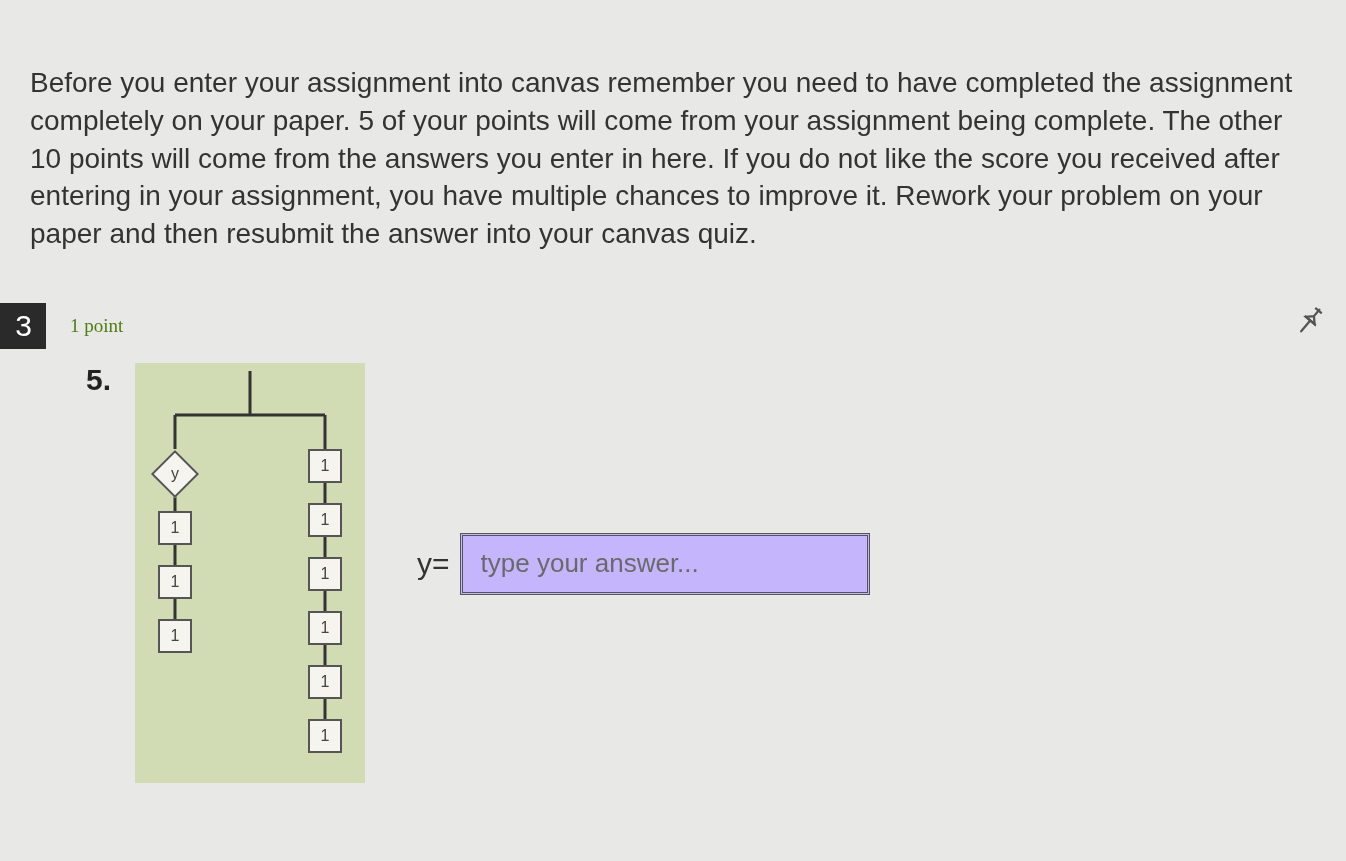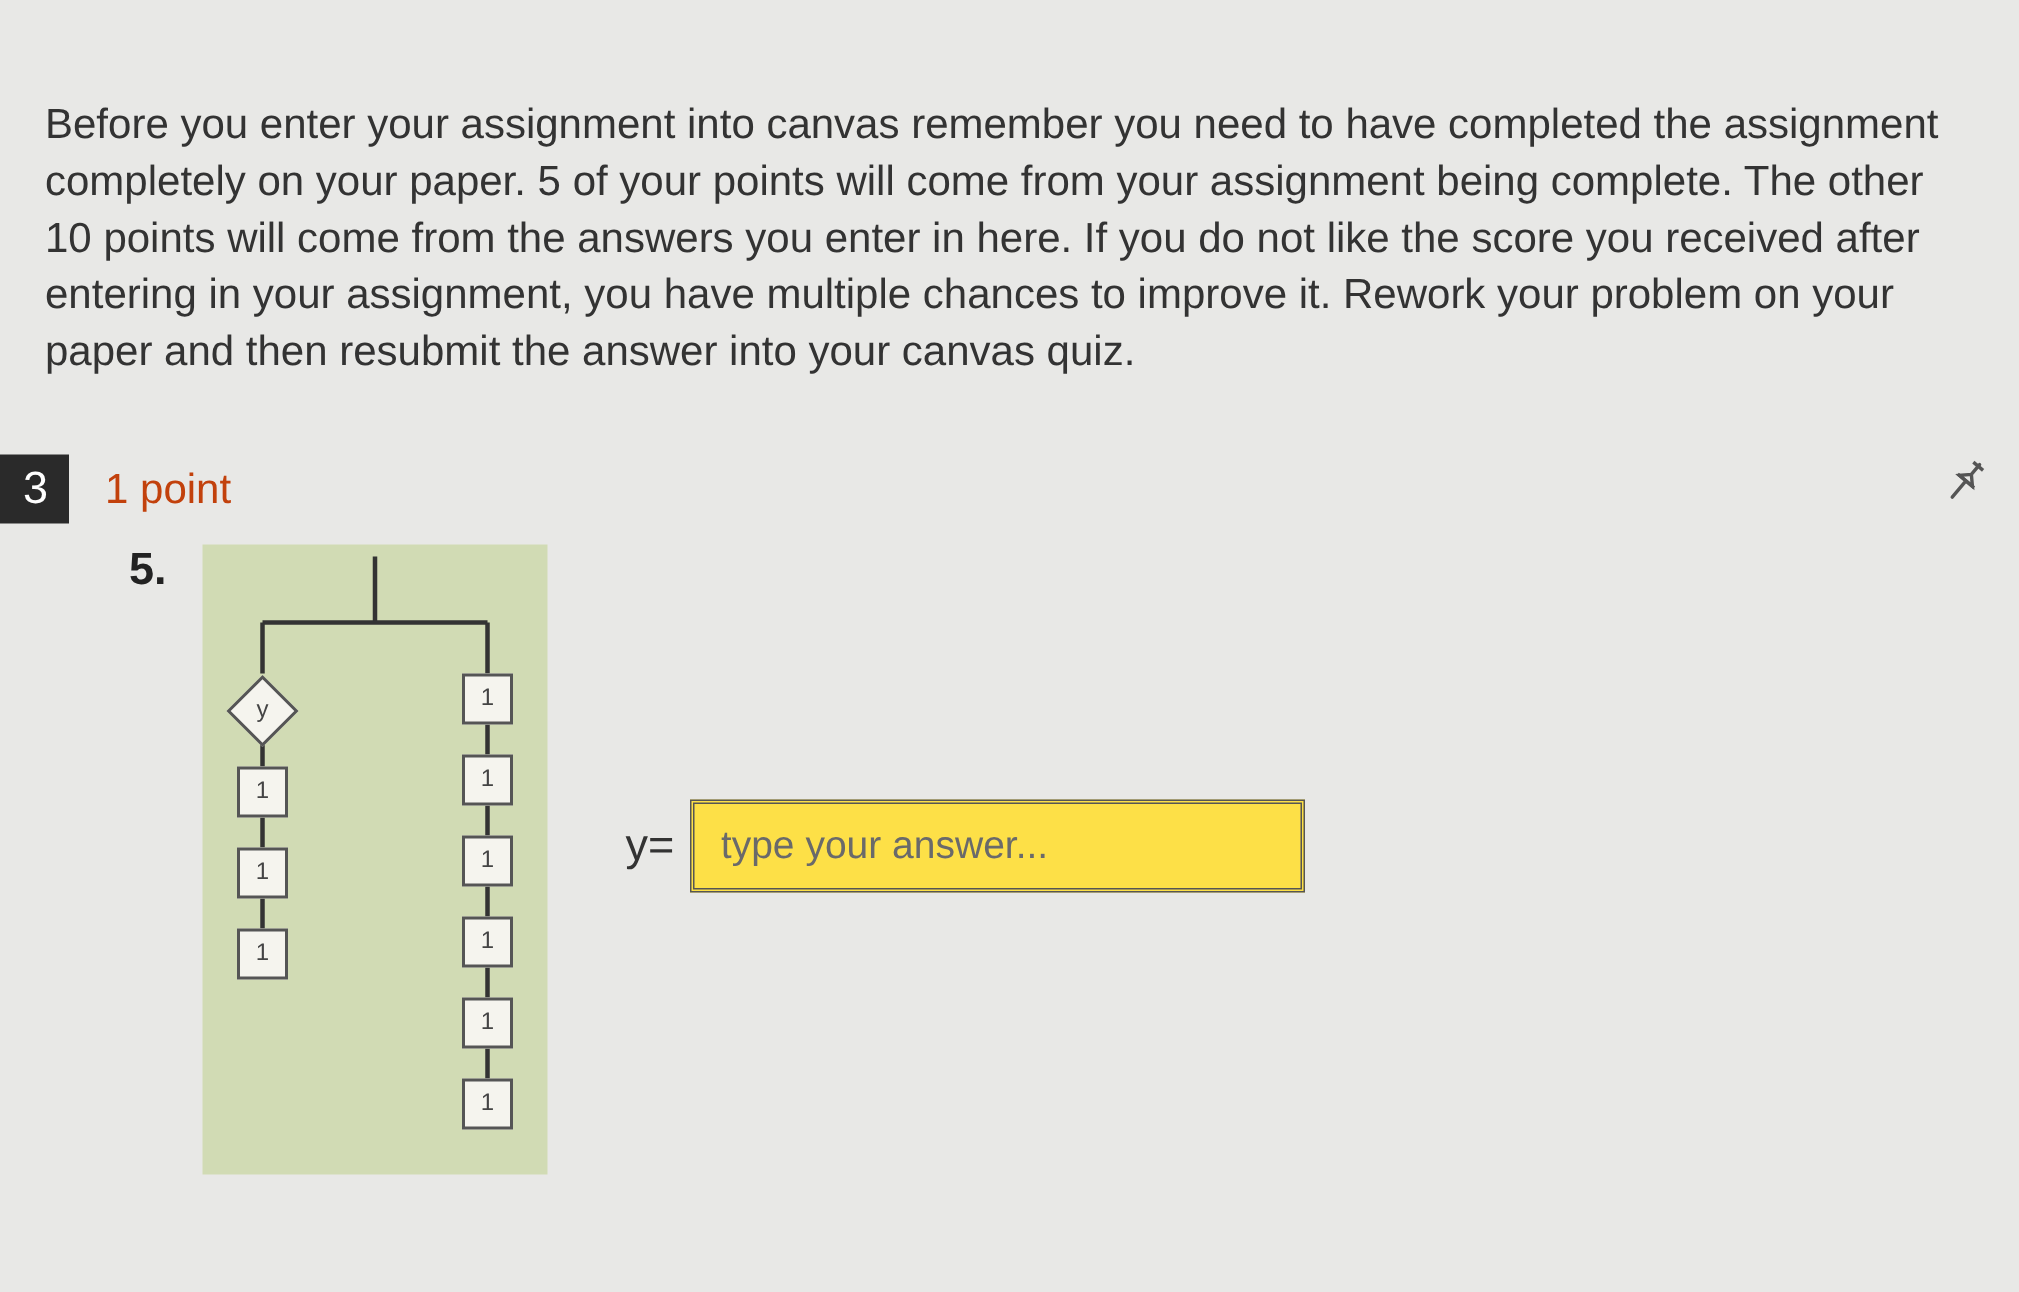--- a/index.html
+++ b/index.html
@@ -28,23 +28,24 @@
     }
     .qnum-badge {
       background: #2a2a2a;
       color: #fff;
       font-size: 30px;
       padding: 6px 14px 6px 8px;
       text-align: right;
       width: 46px;
     }
     .points {
-      font-size: 28px;
-      color: #c2410c;
+      font-size: 19px;
+      color: #4d7c0f;
       margin-left: 24px;
+      font-family: Liberation Serif, serif;
     }
     .pin-icon {
       position: absolute;
       right: 20px;
       top: 0;
       color: #555;
       transform: rotate(40deg);
     }
     .problem-row {
       display: flex;
@@ -91,21 +92,21 @@
     }
     .answer-label {
       font-size: 30px;
       color: #333;
       margin-right: 10px;
     }
     .answer-input {
       width: 410px;
       height: 62px;
       border: 3px double #555;
-      background: #fde047;
+      background: #c4b5fd;
       font-size: 26px;
       color: #555;
       padding: 0 18px;
       outline: none;
     }
     .answer-input::placeholder { color: #6a6a6a; }
   </style>
 </head>
 <body>
 

